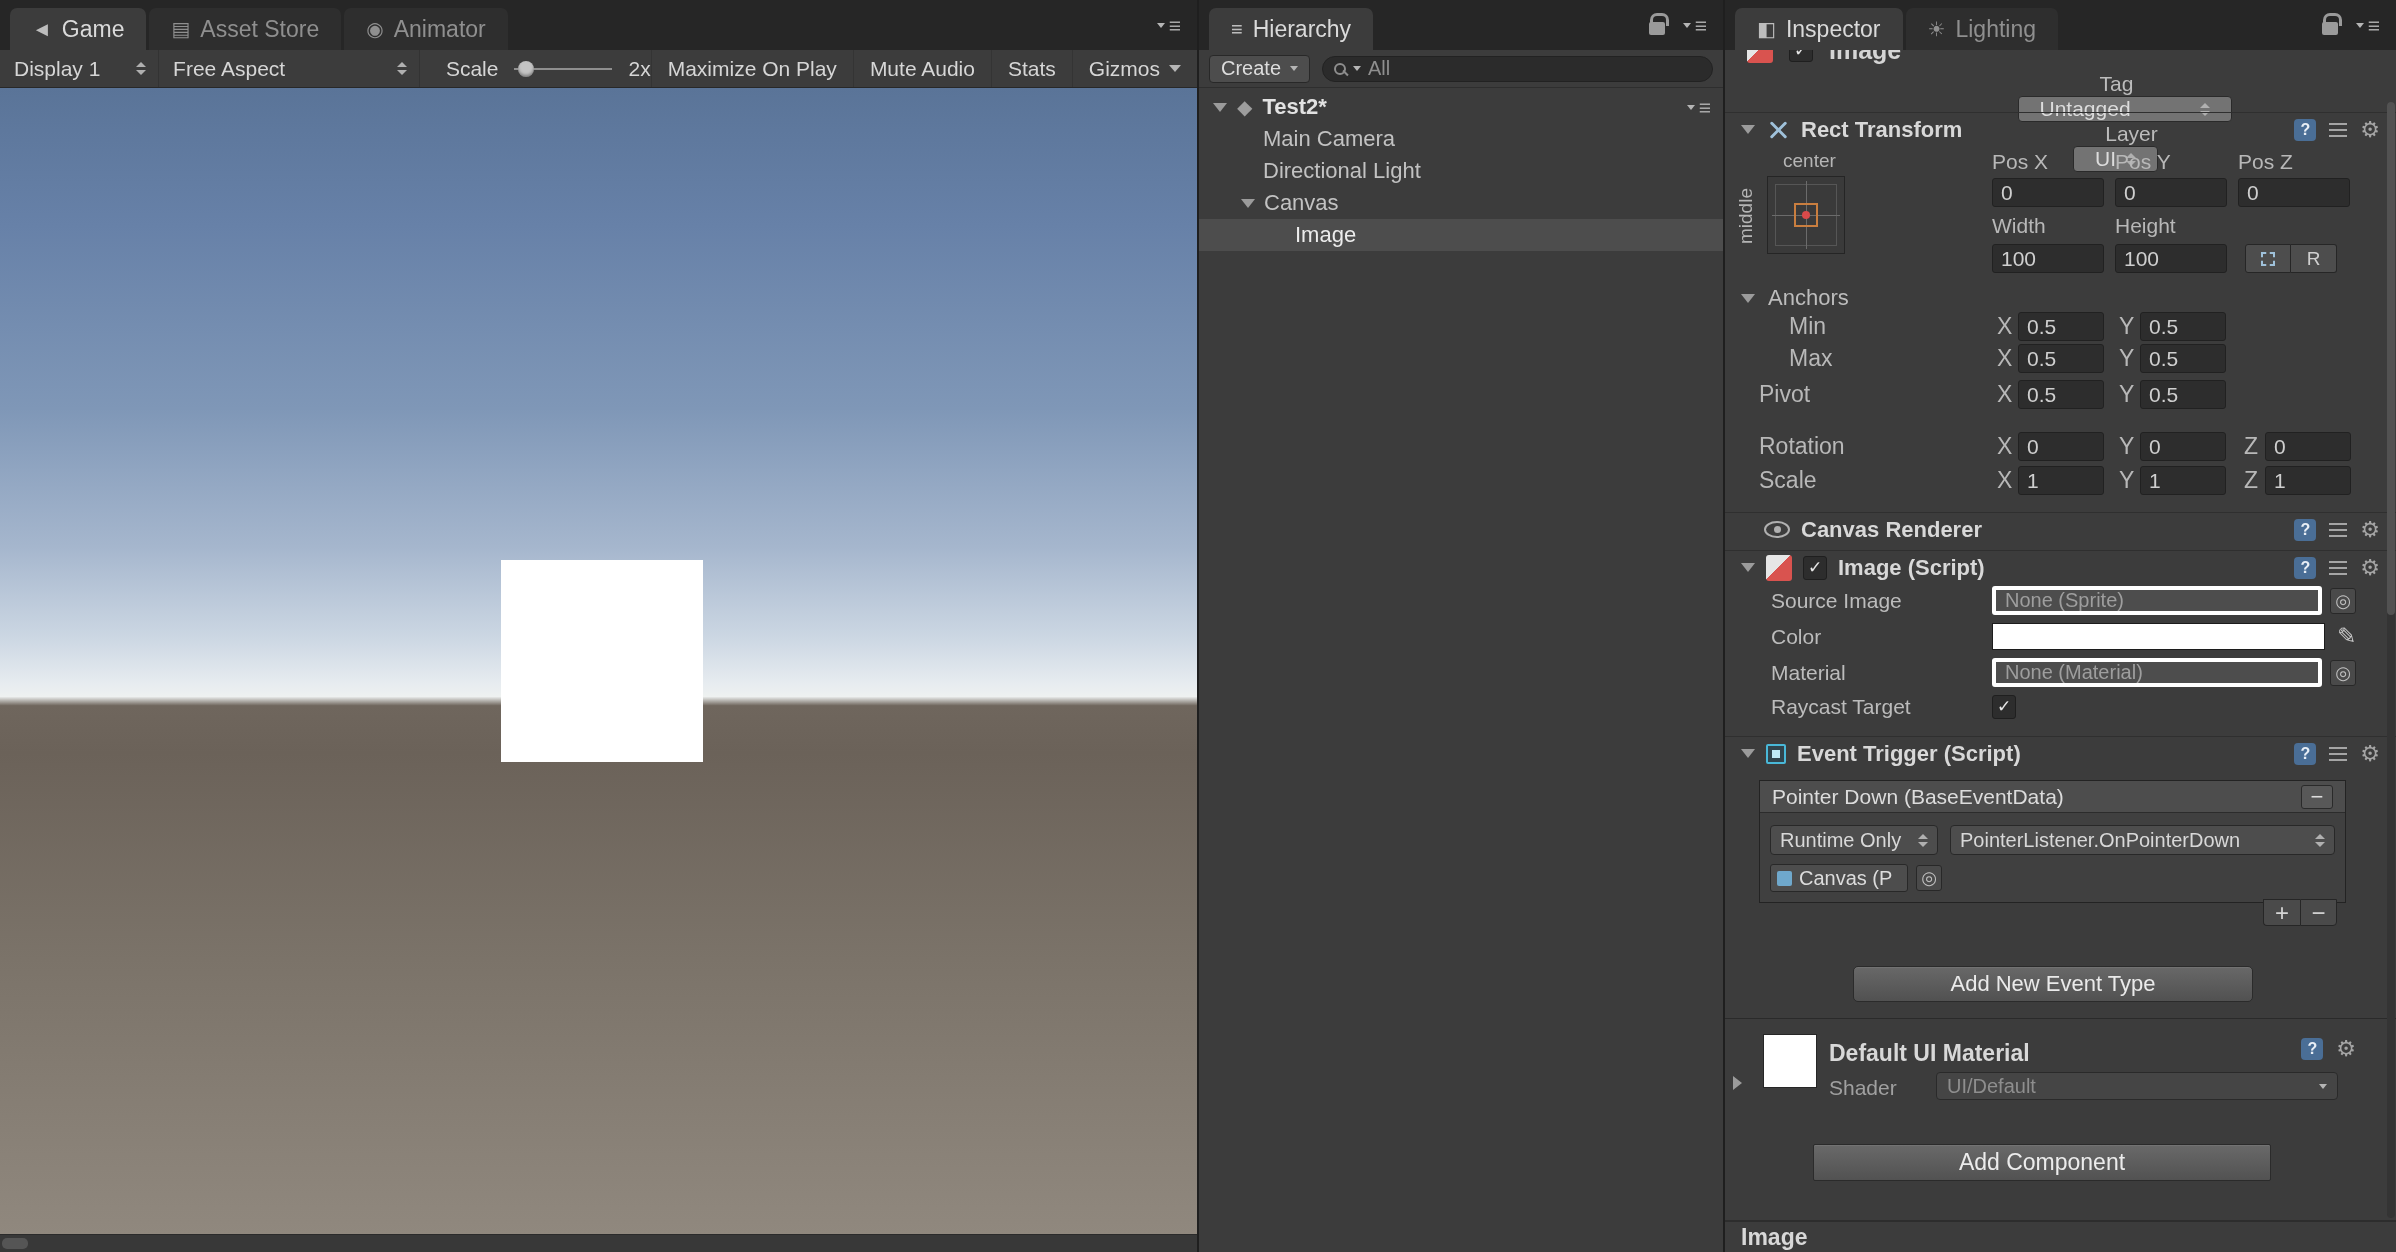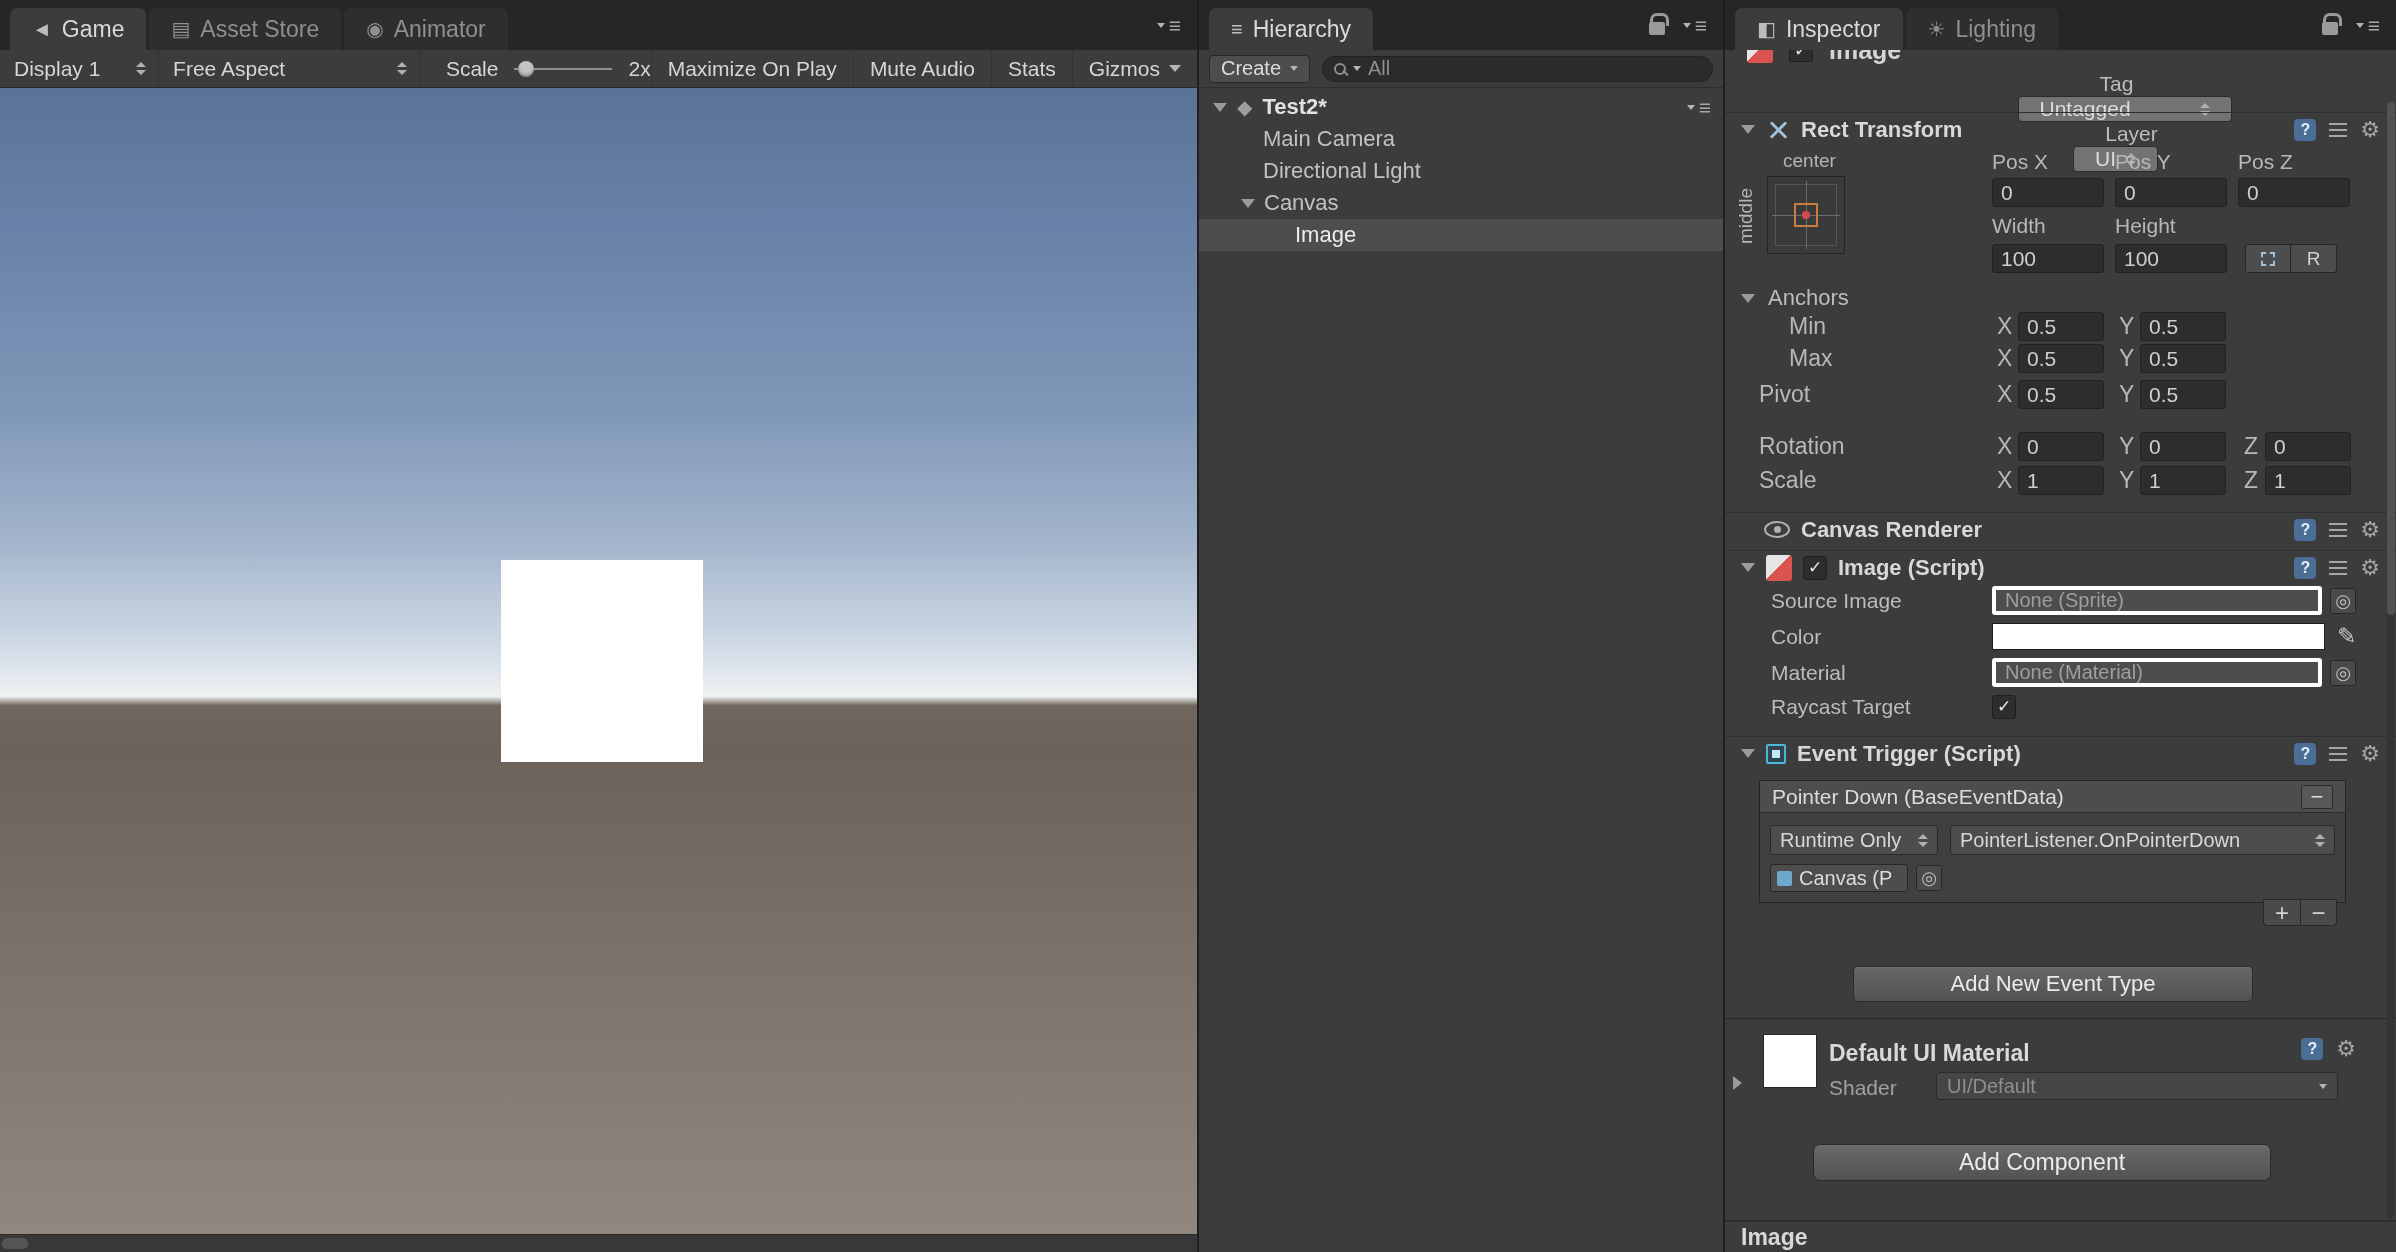--- a/index.html
+++ b/index.html
@@ -157,21 +157,21 @@
   .pm:first-child{border-radius:0 0 0 4px;border-right:none;}
   .pm:last-child{border-radius:0 0 4px 0;}
   #add-event-btn{position:absolute;left:128px;top:916px;width:400px;height:36px;background:linear-gradient(#686868,#515151);border:1px solid #2b2b2b;border-radius:5px;color:#eaeaea;font-size:22px;display:flex;align-items:center;justify-content:center;box-shadow:inset 0 1px 0 rgba(255,255,255,.07);}
   #mat-divider{position:absolute;left:0;right:0;top:968px;border-top:1px solid #2a2a2a;}
   #mat-fold{position:absolute;left:8px;top:1026px;}
   #mat-thumb{position:absolute;left:38px;top:984px;width:54px;height:54px;background:#ffffff;border:1px solid #262626;}
   #mat-title{position:absolute;left:104px;top:990px;font-weight:bold;color:#d8d8d8;font-size:23px;}
   #mat-icons{position:absolute;right:40px;top:988px;display:flex;gap:13px;align-items:center;}
   #shader-label{position:absolute;left:104px;top:1026px;color:#a0a0a0;font-size:21px;}
   #shader-dd{position:absolute;left:211px;top:1022px;width:402px;height:28px;background:#454545;border:1px solid #2a2a2a;border-radius:4px;display:flex;align-items:center;justify-content:space-between;padding:0 10px;color:#8e8e8e;font-size:20px;}
-  #add-component-btn{position:absolute;left:88px;top:1094px;width:458px;height:37px;background:linear-gradient(#696969,#525252);border:1px solid #2b2b2b;border-radius:7px;color:#ececec;font-size:23px;display:flex;align-items:center;justify-content:center;box-shadow:inset 0 1px 0 rgba(255,255,255,.07);}
+  #add-component-btn{position:absolute;left:88px;top:1094px;width:458px;height:37px;background:linear-gradient(#696969,#525252);border:1px solid #2b2b2b;border-radius:2px;color:#ececec;font-size:23px;display:flex;align-items:center;justify-content:center;box-shadow:inset 0 1px 0 rgba(255,255,255,.07);}
   #insp-footer{position:absolute;left:0;right:0;bottom:0;height:32px;border-top:2px solid #2d2d2d;background:#3c3c3c;display:flex;align-items:center;padding-left:16px;font-weight:bold;color:#d8d8d8;font-size:23px;}
   #insp-scroll{position:absolute;right:1px;top:52px;bottom:34px;width:8px;background:#343434;border-radius:4px;}
   #insp-scroll .vthumb{position:absolute;left:0;right:0;top:0;height:46%;background:#525252;border-radius:4px;}
 </style>
 </head>
 <body>
 
 <div id="root">
 
   <section class="panel" id="game-panel">

